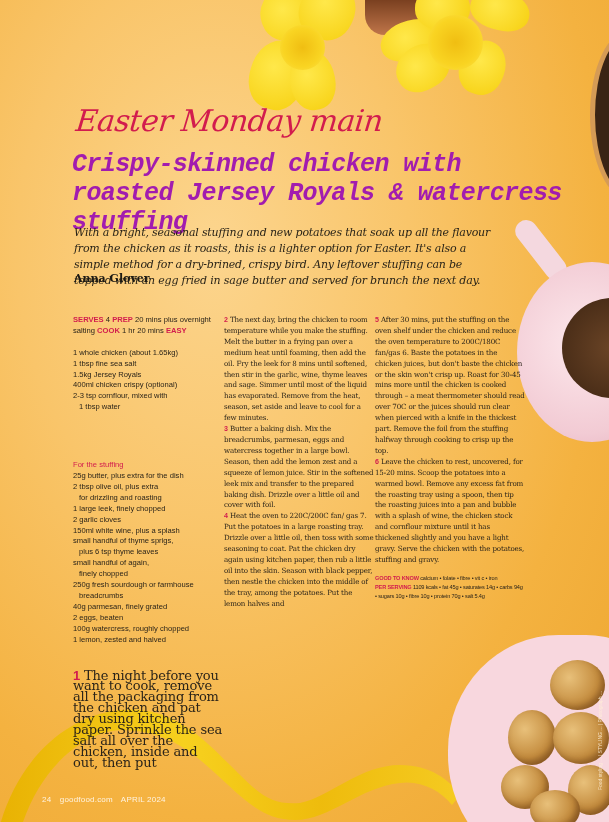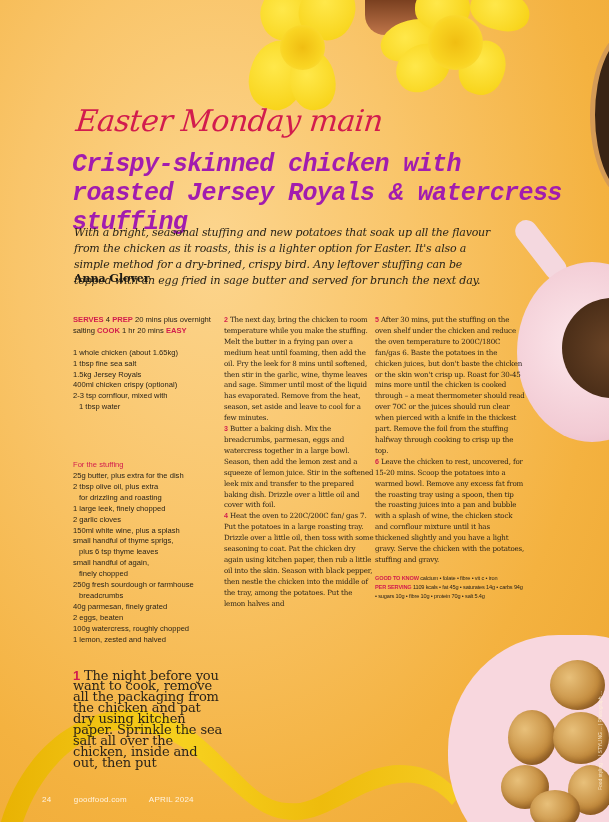--- a/index.html
+++ b/index.html
@@ -100,21 +100,21 @@
   .method1 { margin-top: 25px; font-family: "DejaVu Serif", serif; font-size: 13px; letter-spacing: -0.15px; }
   .nutrition {
     margin-top: 8px; font-family: "Liberation Sans", sans-serif;
     font-size: 5.6px; line-height: 9px; color: #2b2419;
   }
   .nutrition .red { font-weight: bold; }
   .footer {
     position: absolute; left: 42px; top: 795px;
     font-size: 8px; color: #fff3e0; letter-spacing: 0.2px;
   }
-  .footer span { margin-right: 20px; }
+  .footer span { margin-right: 6px; }
   .credit {
     position: absolute; left: 597px; top: 790px;
     transform-origin: left top; transform: rotate(-90deg);
     font-size: 5px; color: #fff0d8; white-space: nowrap; opacity: 0.85;
   }
 </style>
 </head>
 <body>
 
 <div class="bg-layer">

